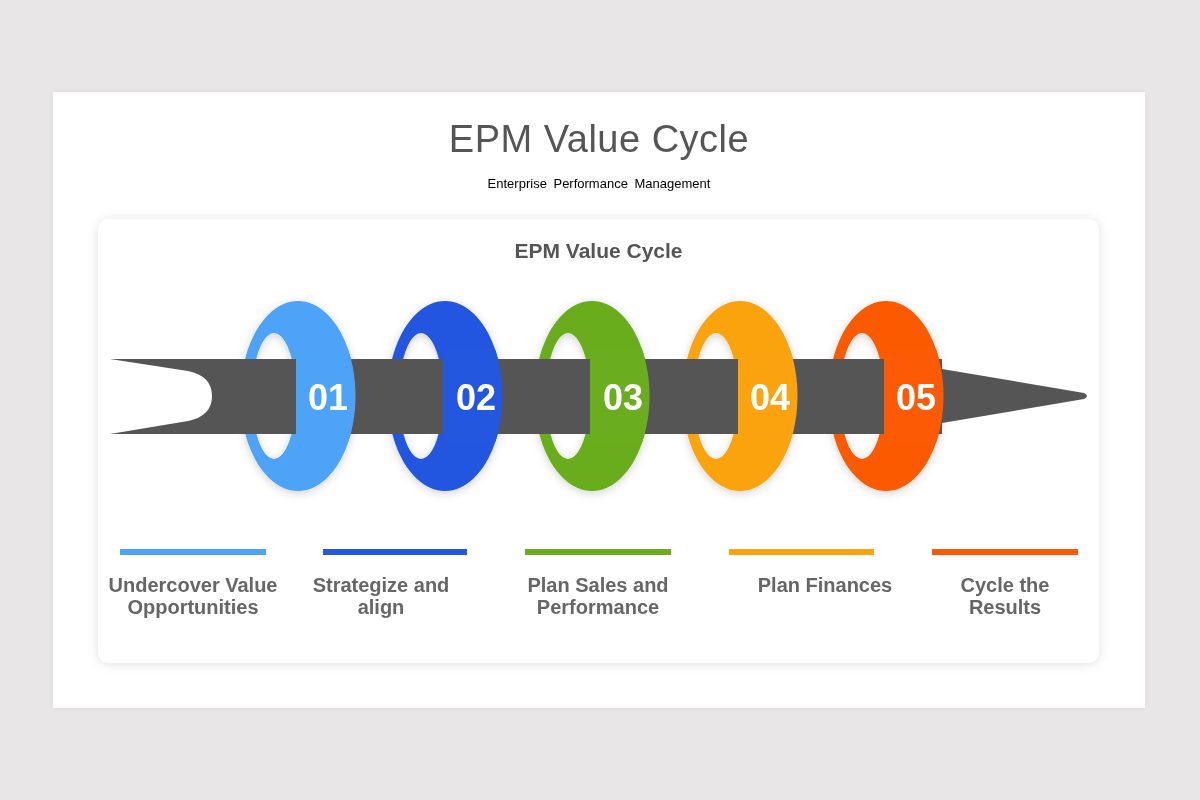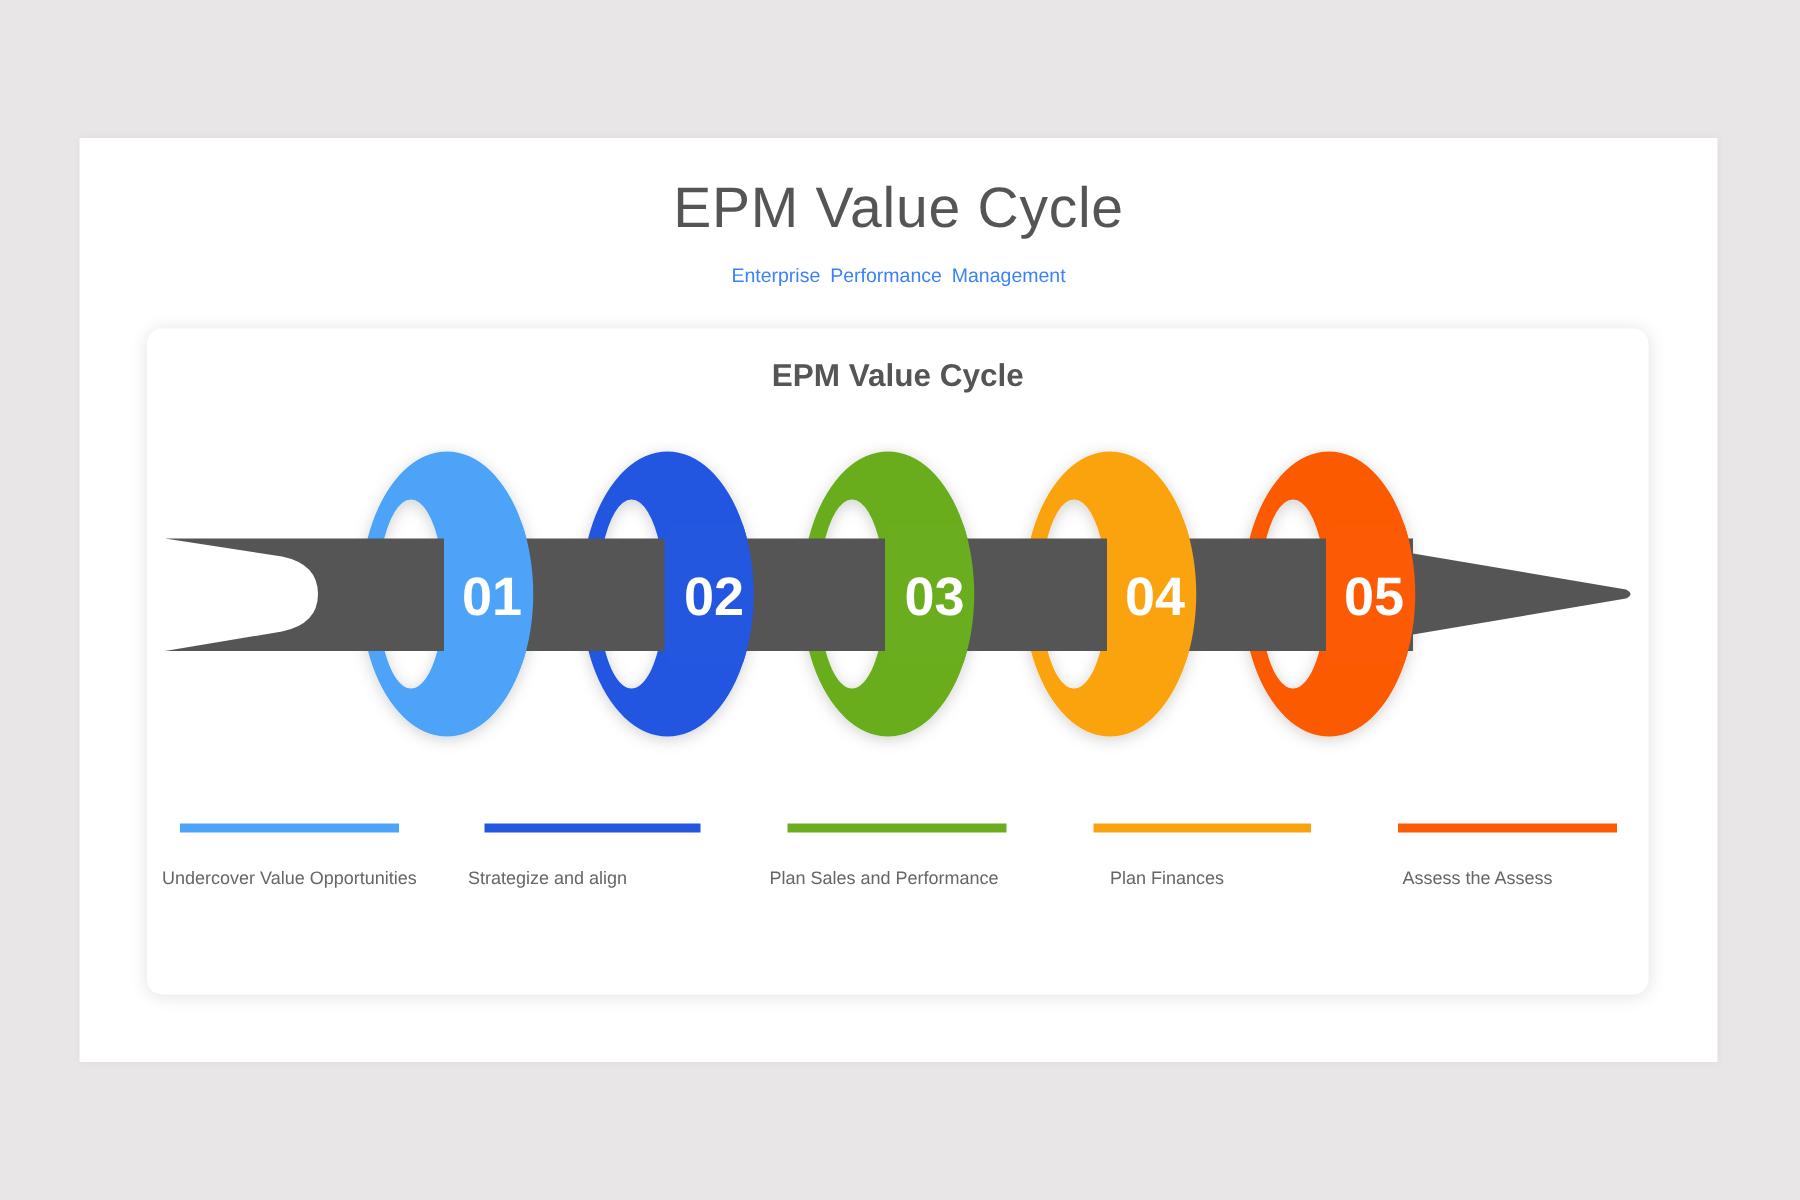--- a/index.html
+++ b/index.html
@@ -12,38 +12,38 @@
     position: absolute; left: 53px; top: 92px; width: 1092px; height: 616px;
     background: #ffffff;
     box-shadow: 0 0 6px rgba(0,0,0,0.06);
   }
   .slide-title {
     position: absolute; left: 0; top: 26px; width: 100%; text-align: center;
     font-size: 38px; color: #555555; letter-spacing: 0.5px;
   }
   .slide-subtitle {
     position: absolute; left: 0; top: 84px; width: 100%; text-align: center;
-    font-size: 13px; color: #3b82f6; word-spacing: 3px;
+    font-size: 13px; color: #000000; word-spacing: 3px;
   }
   .card {
     position: absolute; left: 45px; top: 127px; width: 1001px; height: 444px;
     background: #ffffff; border-radius: 10px;
     box-shadow: 0 1px 12px rgba(0,0,0,0.12);
   }
   .card-title {
     position: absolute; left: 0; top: 20px; width: 100%; text-align: center;
     font-size: 21px; font-weight: bold; color: #555555;
   }
   svg.diagram { position: absolute; left: 0; top: 0; }
   .step-bar {
     position: absolute; top: 457px; height: 6px;
   }
   .step-label {
-    position: absolute; top: 482px; width: 170px; text-align: left;
-    font-size: 12px; font-weight: normal; color: #666666; line-height: 22px;
+    position: absolute; top: 482px; width: 170px; text-align: center;
+    font-size: 20px; font-weight: bold; color: #666666; line-height: 22px;
   }
   .num-text {
     font-family: "Liberation Sans", "DejaVu Sans", sans-serif;
     font-weight: bold; font-size: 36px; fill: #ffffff;
   }
 </style>
 </head>
 <body>
 
 <div class="slide">
@@ -109,16 +109,16 @@
   <text class="num-text" x="916" y="410" text-anchor="middle">05</text>
 </svg>
 
 <div class="step-bar" style="left:120px; top:549px; width:146px; background:#4da3f7;"></div>
 <div class="step-bar" style="left:323px; top:549px; width:144px; background:#2457e0;"></div>
 <div class="step-bar" style="left:525px; top:549px; width:146px; background:#6aad1e;"></div>
 <div class="step-bar" style="left:729px; top:549px; width:145px; background:#fba30e;"></div>
 <div class="step-bar" style="left:932px; top:549px; width:146px; background:#fc5a05;"></div>
 
 <div class="step-label" style="left:108px; top:574px; width:170px;">Undercover Value Opportunities</div>
-<div class="step-label" style="left:312px; top:574px; width:170px;">Strategize and align</div>
+<div class="step-label" style="left:296px; top:574px; width:170px;">Strategize and align</div>
 <div class="step-label" style="left:513px; top:574px; width:170px;">Plan Sales and Performance</div>
 <div class="step-label" style="left:740px; top:574px; width:170px;">Plan Finances</div>
-<div class="step-label" style="left:935px; top:574px; width:140px;">Assess the Assess</div>
+<div class="step-label" style="left:935px; top:574px; width:140px;">Cycle the Results</div>
 
 </body></html>

